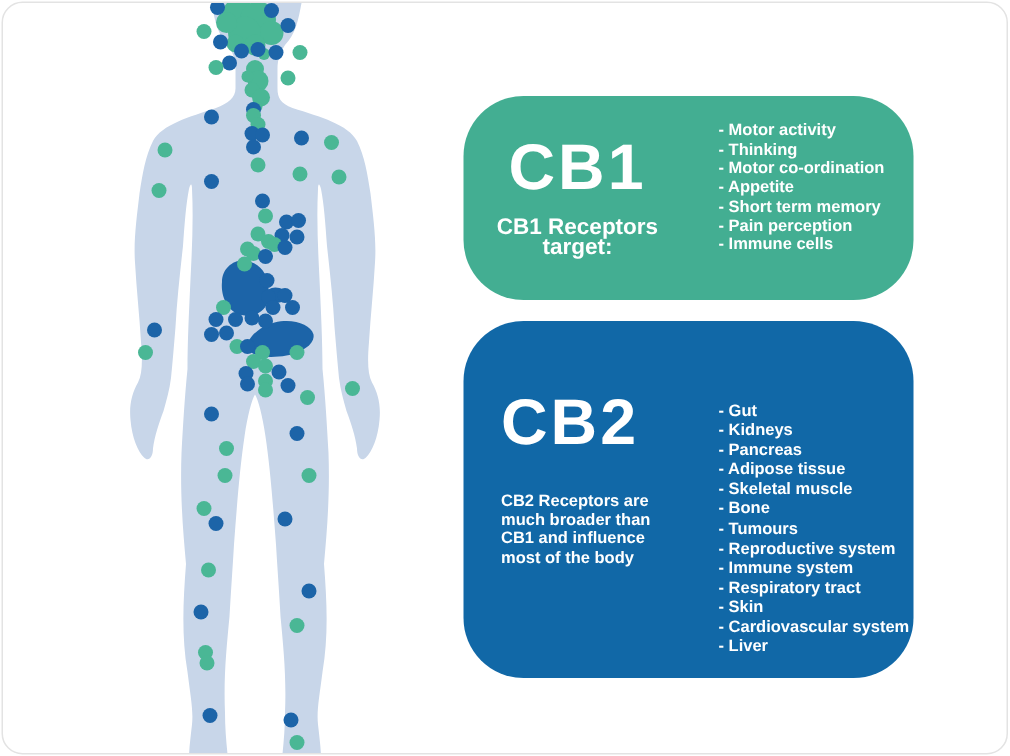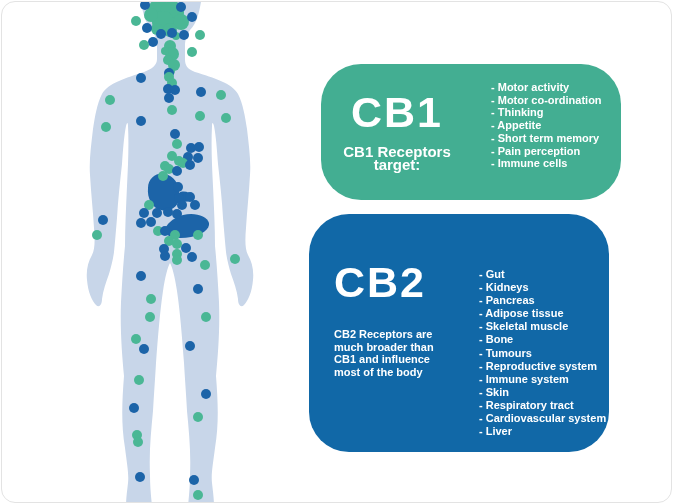--- a/index.html
+++ b/index.html
@@ -6,21 +6,21 @@
   body{width:673px;height:504px;position:relative;overflow:hidden;
        font-family:"Liberation Sans","DejaVu Sans",sans-serif;}
   .card{position:absolute;left:1px;top:1px;width:669px;height:500px;
         background:var(--card-bg,#fff);border:1px solid var(--card-border,#e3e3e3);
         border-radius:14px;overflow:hidden;}
   svg.bodyfig{position:absolute;left:0;top:0;}
   .body-sil{fill:var(--body-fill,#c8d6e9);}
   .organ-g{fill:var(--dot-green,#4ab795);}
   .organ-b{fill:var(--dot-blue,#1c64a8);}
   .panel{position:absolute;width:300px;color:#ffffff;font-weight:bold;}
-  .panel.cb1{left:319px;top:62px;height:136px;background:var(--green-panel,#43ae92);border-radius:40px;}
+  .panel.cb1{left:307px;top:62px;height:136px;background:var(--green-panel,#43ae92);border-radius:40px;}
   .panel.cb2{left:307px;top:212px;height:238px;background:var(--blue-panel,#1168a7);border-radius:40px;}
   .ptitle{position:absolute;left:0;top:27px;width:152px;text-align:center;
           font-size:43px;line-height:1;letter-spacing:2px;font-weight:bold;}
   .psub{position:absolute;left:0;top:81px;width:152px;text-align:center;
         font-size:15px;line-height:13px;font-weight:bold;}
   .ptitle2{position:absolute;left:25px;top:47px;font-size:43px;line-height:1;
            letter-spacing:2px;font-weight:bold;}
   .pdesc{position:absolute;left:25px;top:114px;font-size:11px;line-height:12.7px;font-weight:bold;}
   .plist{position:absolute;left:170px;top:17px;font-size:11px;line-height:12.7px;font-weight:bold;}
   .plist2{top:19px;line-height:13.1px;margin-top:35px;}
@@ -210,22 +210,22 @@
         <circle cx="192" cy="478" r="5" fill="#1c64a8"></circle>
         <circle cx="196" cy="493" r="5" fill="#4ab795"></circle>
       </g>
   </svg>
 
   <div class="panel cb1">
     <div class="ptitle">CB1</div>
     <div class="psub">CB1 Receptors target:</div>
     <div class="plist">
         <div class="li">- Motor activity</div>
+        <div class="li">- Thinking</div>
         <div class="li">- Motor co-ordination</div>
-        <div class="li">- Thinking</div>
         <div class="li">- Appetite</div>
         <div class="li">- Short term memory</div>
         <div class="li">- Pain perception</div>
         <div class="li">- Immune cells</div>
       </div>
   </div>
 
   <div class="panel cb2">
     <div class="ptitle2">CB2</div>
     <div class="pdesc">
@@ -237,20 +237,20 @@
     <div class="plist plist2">
         <div class="li">- Gut</div>
         <div class="li">- Kidneys</div>
         <div class="li">- Pancreas</div>
         <div class="li">- Adipose tissue</div>
         <div class="li">- Skeletal muscle</div>
         <div class="li">- Bone</div>
         <div class="li">- Tumours</div>
         <div class="li">- Reproductive system</div>
         <div class="li">- Immune system</div>
+        <div class="li">- Respiratory tract</div>
         <div class="li">- Skin</div>
-        <div class="li">- Respiratory tract</div>
         <div class="li">- Cardiovascular system</div>
         <div class="li">- Liver</div>
       </div>
   </div>
 
 </div>
 
 </body></html>

